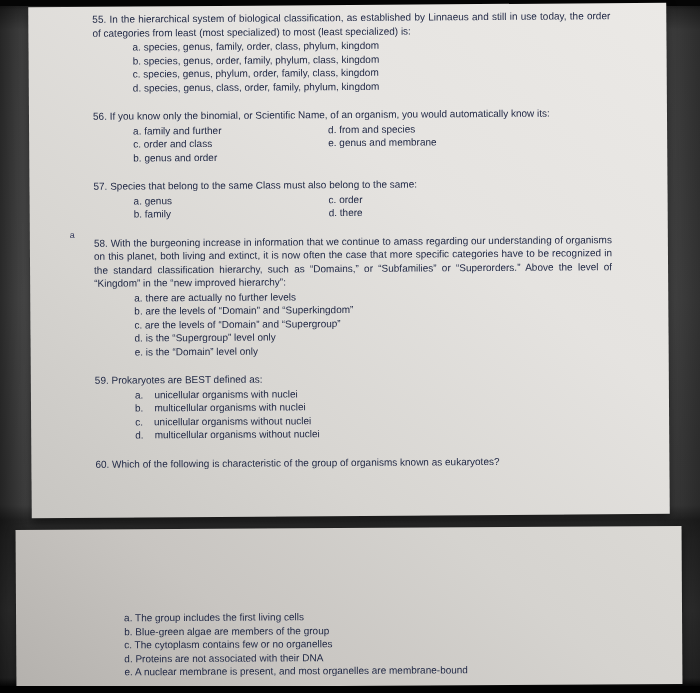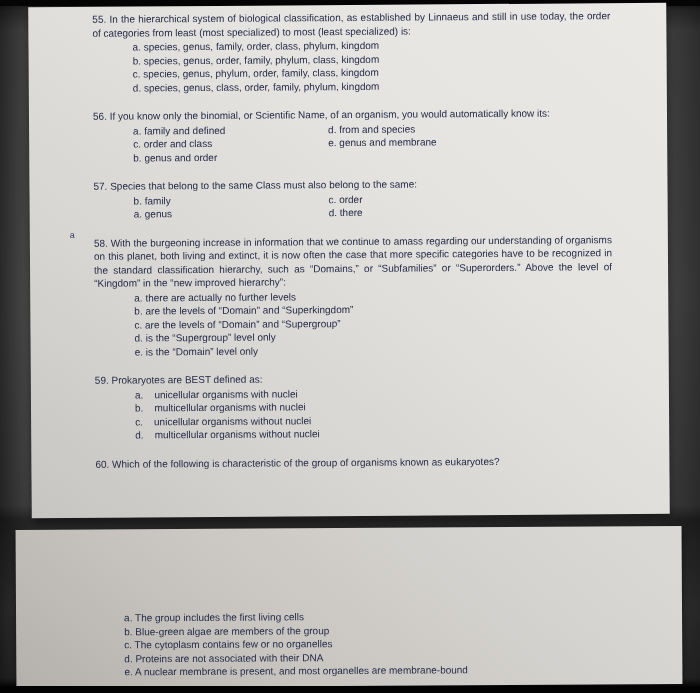--- a/index.html
+++ b/index.html
@@ -67,36 +67,36 @@
             <div class="opt-line">a. species, genus, family, order, class, phylum, kingdom</div>
             <div class="opt-line">b. species, genus, order, family, phylum, class, kingdom</div>
             <div class="opt-line">c. species, genus, phylum, order, family, class, kingdom</div>
             <div class="opt-line">d. species, genus, class, order, family, phylum, kingdom</div>
           </div>
         </div>
         <div class="question-block">
           <div class="q-text">56. If you know only the binomial, or Scientific Name, of an organism, you would automatically know its:</div>
           <div class="opt-columns">
             <div class="opt-col left">
-              <div class="opt-line">a. family and defined</div>
+              <div class="opt-line">a. family and further</div>
               <div class="opt-line">c. order and class</div>
               <div class="opt-line">b. genus and order</div>
             </div>
             <div class="opt-col right">
               <div class="opt-line">d. from and species</div>
               <div class="opt-line">e. genus and membrane</div>
             </div>
           </div>
         </div>
         <div class="question-block">
           <div class="q-text">57. Species that belong to the same Class must also belong to the same:</div>
           <div class="opt-columns">
             <div class="opt-col left">
+              <div class="opt-line">a. genus</div>
               <div class="opt-line">b. family</div>
-              <div class="opt-line">a. genus</div>
             </div>
             <div class="opt-col right">
               <div class="opt-line">c. order</div>
               <div class="opt-line">d. there</div>
             </div>
           </div>
         </div>
         <div class="question-block">
           <div class="q-text">58. With the burgeoning increase in information that we continue to amass regarding our understanding of organisms on this planet, both living and extinct, it is now often the case that more specific categories have to be recognized in the standard classification hierarchy, such as “Domains,” or “Subfamilies” or “Superorders.” Above the level of “Kingdom” in the “new improved hierarchy”:</div>
           <div class="opt-list">

